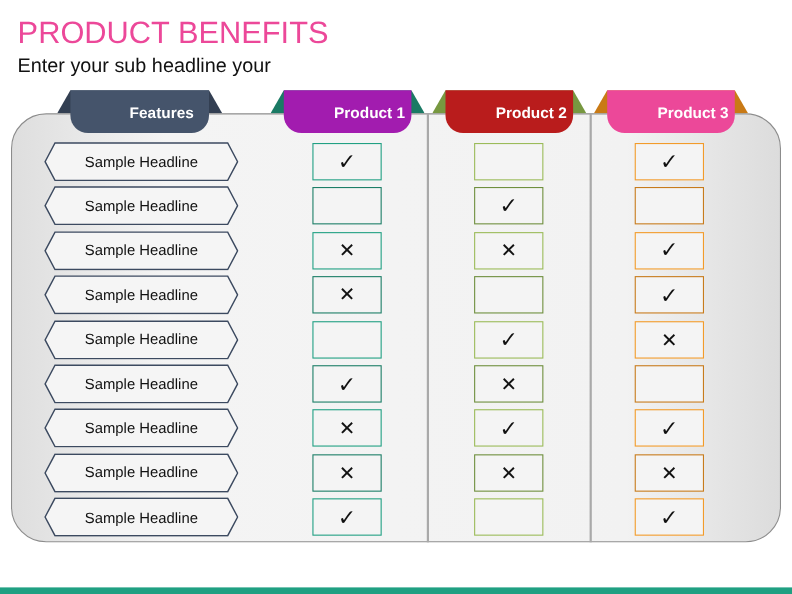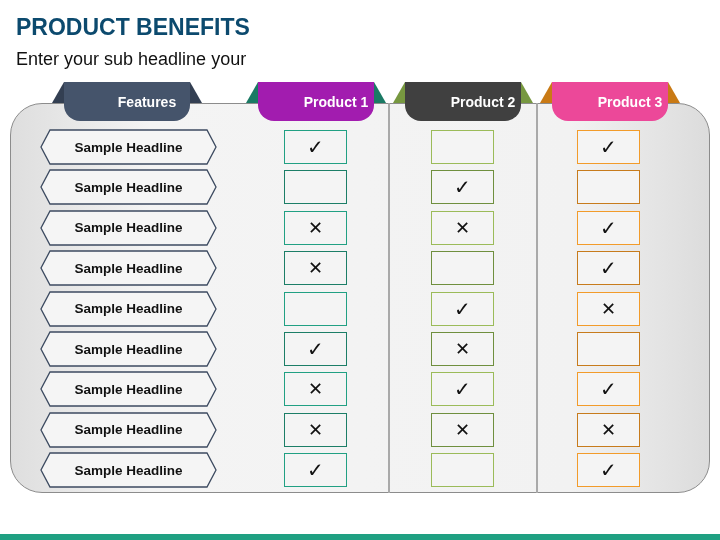--- a/index.html
+++ b/index.html
@@ -1,28 +1,28 @@
 <!DOCTYPE html>
 <html><head>
 <meta charset="utf-8">
 <style>
   html,body{margin:0;padding:0;}
   body{width:720px;height:540px;position:relative;background:#ffffff;overflow:hidden;font-family:"Liberation Sans",sans-serif;}
-  .title{position:absolute;left:16px;top:14px;font-size:23px;font-weight:bold;color:#0c4a6e;letter-spacing:0px;}
+  .title{position:absolute;left:16px;top:14px;font-size:28px;font-weight:normal;color:#ec4899;letter-spacing:0px;}
   .subtitle{position:absolute;left:16px;top:49px;font-size:18px;color:#111;}
   .panel{position:absolute;left:10px;top:103px;width:700px;height:390px;border:1.5px solid #8c8c8c;border-radius:32px;
     background:linear-gradient(90deg,#dedede 0%,#f4f4f4 20%,#f2f2f2 80%,#dcdcdc 100%);box-sizing:border-box;}
   .divider{position:absolute;top:103px;width:2px;height:390px;background:#a9a9a9;}
   .tab{position:absolute;top:82px;height:39px;}
   .tab .wing{position:absolute;top:0;height:21px;width:100%;}
   .tab .body{position:absolute;top:0;left:12px;right:12px;height:39px;border-radius:0 0 16px 16px;color:#fff;font-weight:bold;font-size:14px;
     display:flex;align-items:center;justify-content:center;padding-left:40px;}
   .feat{position:absolute;left:40px;width:177px;height:36px;}
   .feat svg{position:absolute;left:0;top:0;}
-  .feat span{position:absolute;left:0;top:0;width:177px;height:36px;display:flex;align-items:center;justify-content:center;font-size:13.5px;font-weight:bold;color:#111;}
+  .feat span{position:absolute;left:0;top:0;width:177px;height:36px;display:flex;align-items:center;justify-content:center;font-size:13.5px;font-weight:normal;color:#111;}
   .cell{position:absolute;width:63px;height:34px;box-sizing:border-box;border:1.5px solid;background:#f4f4f4;display:flex;align-items:center;justify-content:center;font-size:20px;color:#111;}
   .bottombar{position:absolute;left:0;top:534px;width:720px;height:6px;background:#1fa082;}
 </style>
 </head>
 <body>
 
 <div class="title">PRODUCT BENEFITS</div>
 <div class="subtitle">Enter your sub headline your</div>
 
 <div class="panel"></div>
@@ -39,21 +39,21 @@
     <div class="tab" style="left: 246px; width: 140px;">
       <svg class="wing" width="140" height="21" style="position:absolute;top:0;left:0">
         <polygon points="0,21 12,0 128,0 140,21" fill="#1a7a64"></polygon>
       </svg>
       <div class="body" style="background:#a21caf">Product 1</div>
     </div>
     <div class="tab" style="left: 393px; width: 140px;">
       <svg class="wing" width="140" height="21" style="position:absolute;top:0;left:0">
         <polygon points="0,21 12,0 128,0 140,21" fill="#779840"></polygon>
       </svg>
-      <div class="body" style="background:#404040">Product 2</div>
+      <div class="body" style="background:#b91c1c">Product 2</div>
     </div>
     <div class="tab" style="left: 540px; width: 140px;">
       <svg class="wing" width="140" height="21" style="position:absolute;top:0;left:0">
         <polygon points="0,21 12,0 128,0 140,21" fill="#c97a15"></polygon>
       </svg>
       <div class="body" style="background:#ec4899">Product 3</div>
     </div>
   </div>
 <div id="rows">
     <div class="feat" style="top: 129px;">

